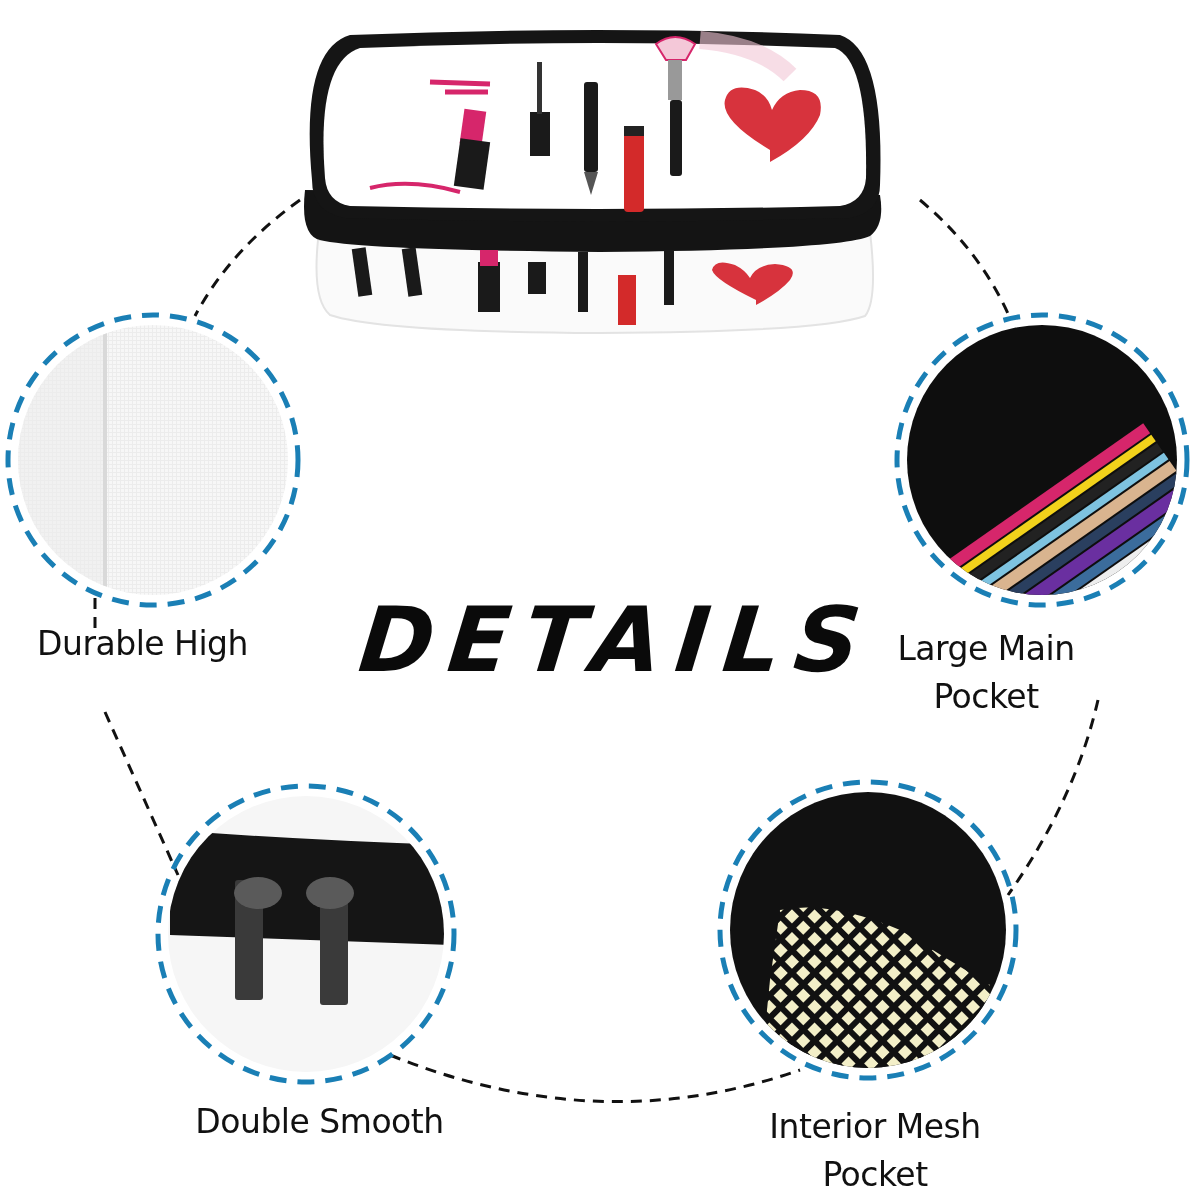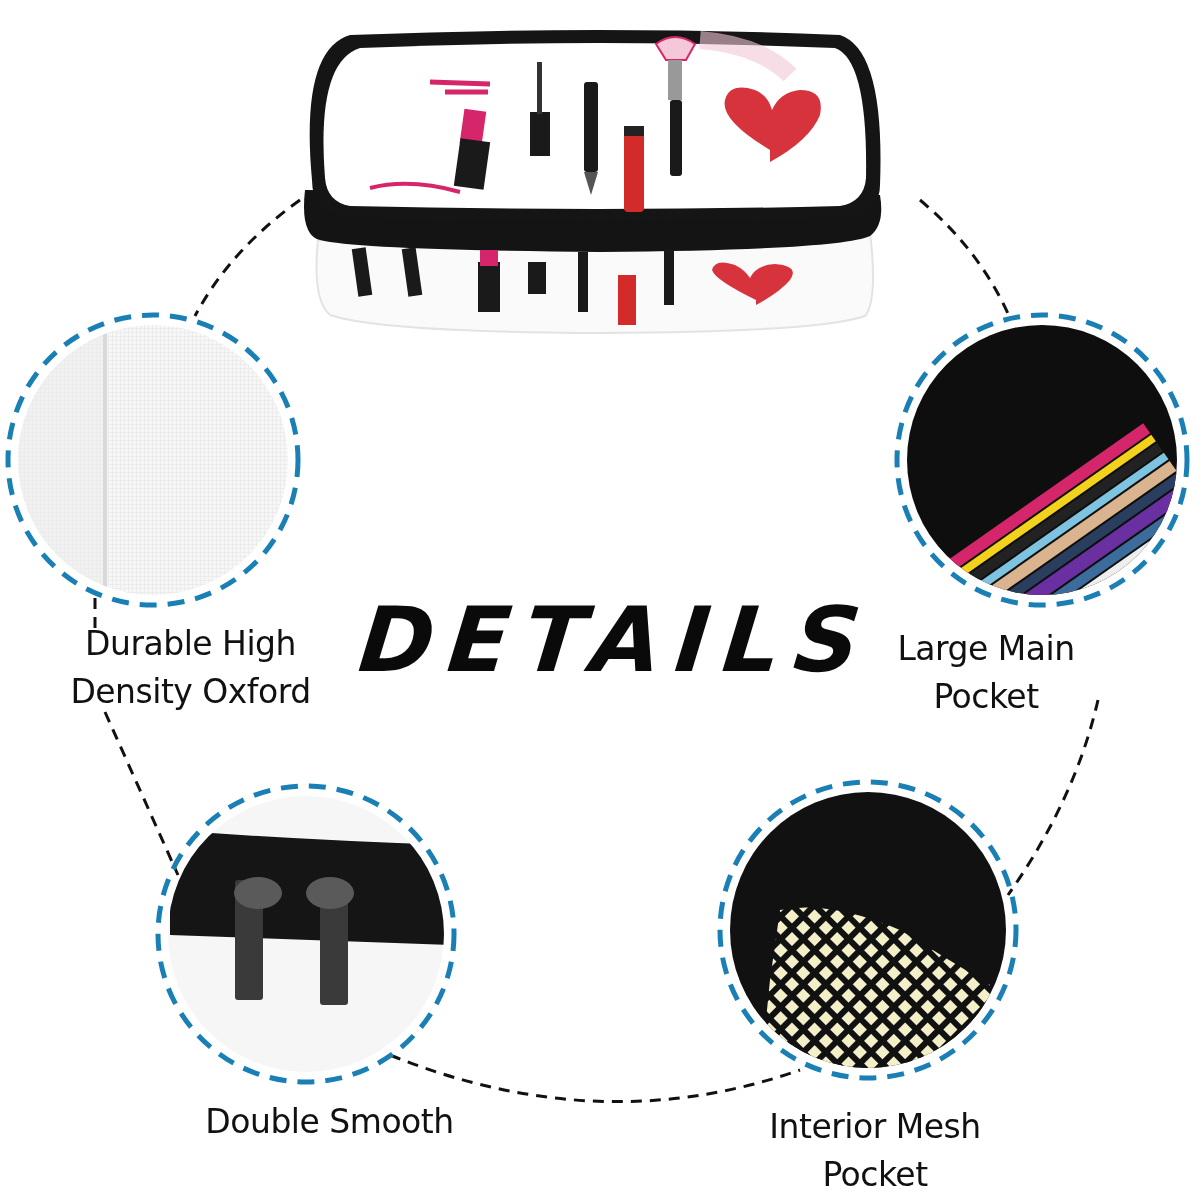--- a/index.html
+++ b/index.html
@@ -10,23 +10,23 @@
     font-family:"DejaVu Sans", sans-serif; font-weight:bold; font-style:italic;
     font-size:90px; letter-spacing:14px; color:#0a0a0a; line-height:110px;
     transform:skewX(-6deg);
   }
   .label {
     position:absolute; text-align:center; color:#111;
     font-family:"DejaVu Sans", sans-serif; font-size:33px; line-height:48px;
     letter-spacing:-0.5px;
   }
   .label span { display:block; }
-  #label-fabric { left:0px; top:620px; width:285px;padding-left:48px; }
+  #label-fabric { left:0px; top:620px; width:285px; }
   #label-main { left:876px; top:625px; width:220px; }
-  #label-zip { left:177px; top:1098px; width:305px; }
+  #label-zip { left:167px; top:1098px; width:305px; }
   #label-mesh { left:745px; top:1103px; width:260px; }
 </style>
 </head>
 <body>
 
 <svg class="bg" width="1200" height="1200" viewBox="0 0 1200 1200">
   <defs>
     <clipPath id="c1">
         <circle cx="153" cy="460" r="135"></circle>
       </clipPath>
@@ -143,21 +143,20 @@
       <path d="M780 910 Q 830 900 900 930 L 990 985 L 990 1080 L 760 1080 L 770 980 Z" fill="url(#mesh)"></path>
     </g>
     <circle cx="868" cy="930" r="148" fill="none" stroke="#1a7fb5" stroke-width="5" stroke-dasharray="17 11"></circle>
   </g>
 </svg>
 
 <div class="title">DETAILS</div>
 
 <div class="label" id="label-fabric">
   <span>Durable High</span>
-  <span>Density Oxford</span>
 </div>
 <div class="label" id="label-main">
   <span>Large Main</span>
   <span>Pocket</span>
 </div>
 <div class="label" id="label-zip">
   <span>Double Smooth</span>
 </div>
 <div class="label" id="label-mesh">
   <span>Interior Mesh</span>

